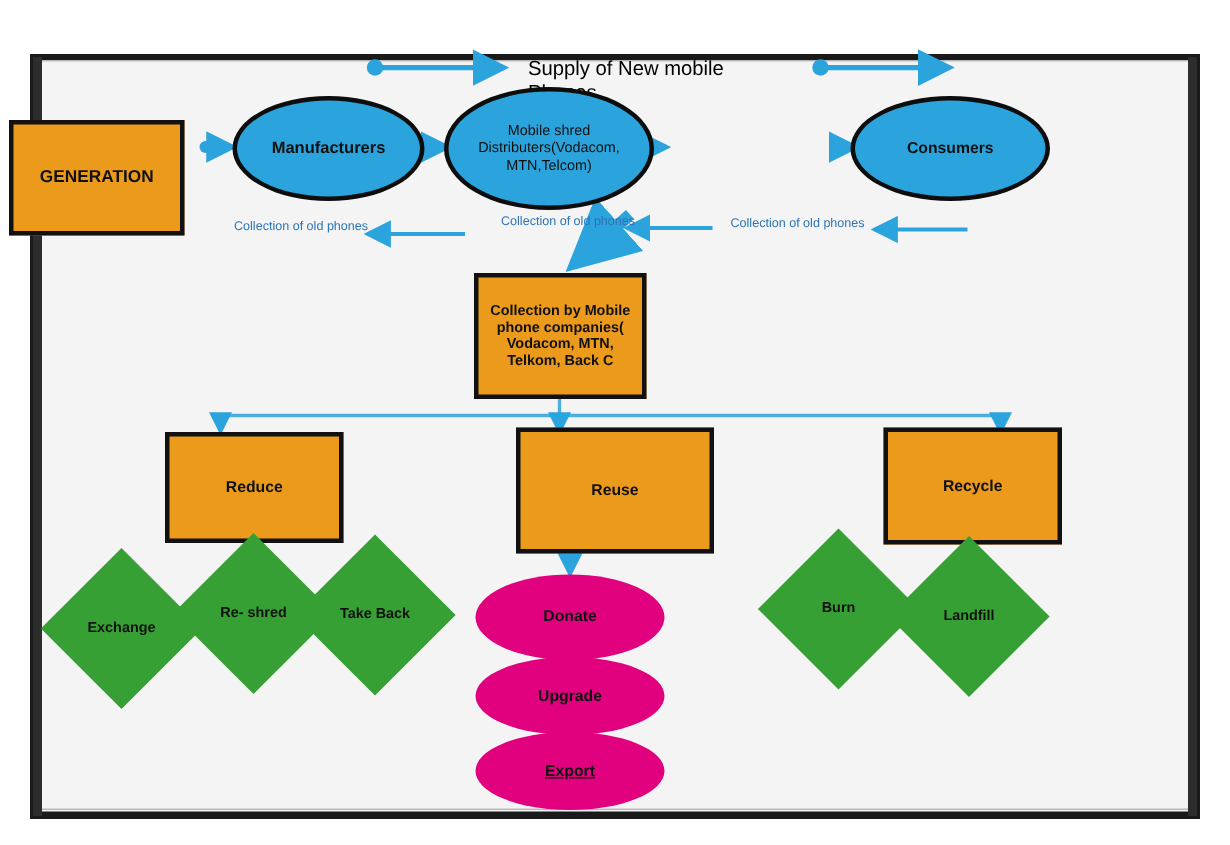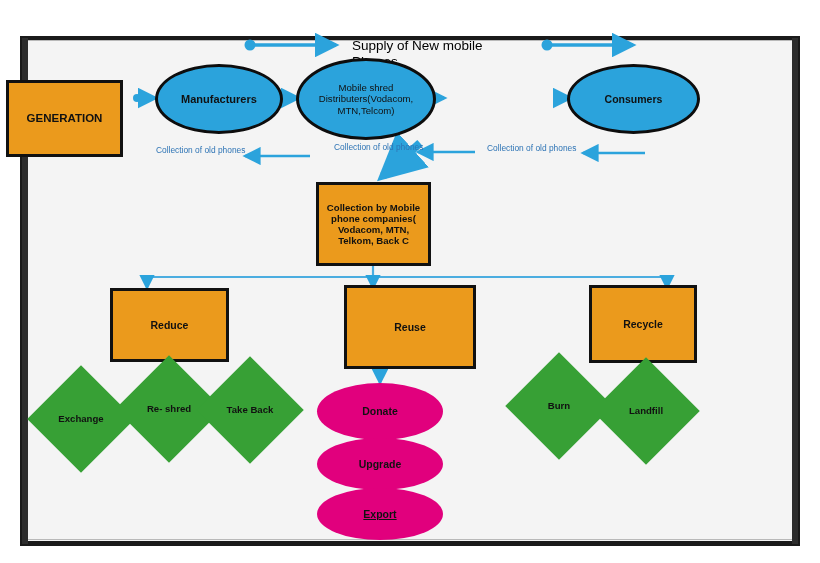--- a/index.html
+++ b/index.html
@@ -237,21 +237,21 @@
         <span>Telkom, Back C</span>
       </span>
     </div>
 
     <div class="shape rect-orange" style="left:110px; top:288px; width:119px; height:74px; font-size:10.5px;">
       <span class="shape-label">Reduce</span>
     </div>
     <div class="shape rect-orange" style="left:317px; top:285px; width:132px; height:84px; font-size:10.5px;margin-left:27px;">
       <span class="shape-label">Reuse</span>
     </div>
-    <div class="shape rect-orange" style="left:589px; top:285px; width:108px; height:78px; font-size:10.5px;">
+    <div class="shape rect-orange" style="left:589px; top:285px; width:119px; height:78px; font-size:10.5px;">
       <span class="shape-label">Recycle</span>
     </div>
 
     <div class="diamond" style="left:43px; top:381px; width:76px; height:76px;">
       <div class="dia-bg"></div>
       <div class="dia-text" style="font-size:9.6px;">
           <span class="shape-label">Exchange</span>
         </div>
     </div>
     <div class="diamond" style="left:131px; top:371px; width:76px; height:76px;">

